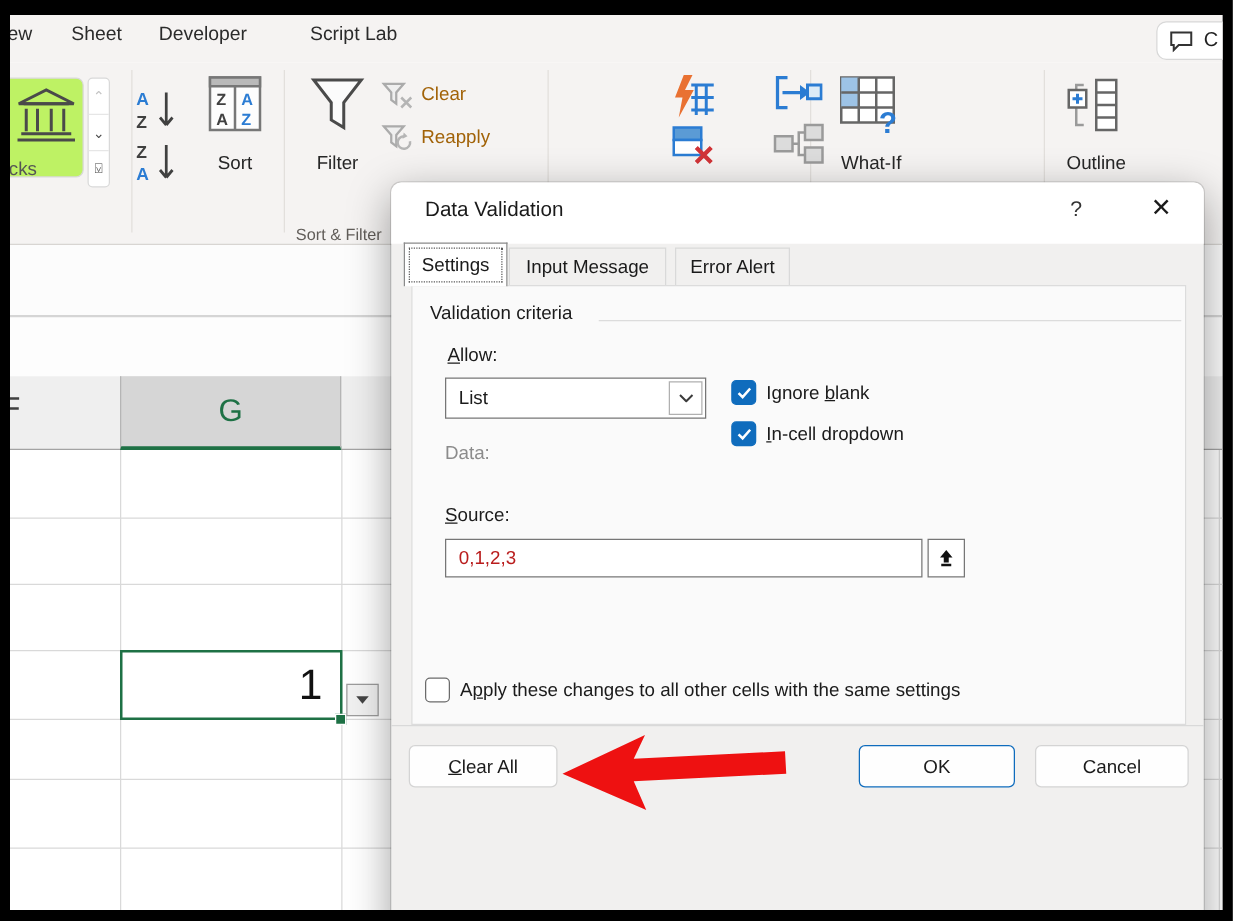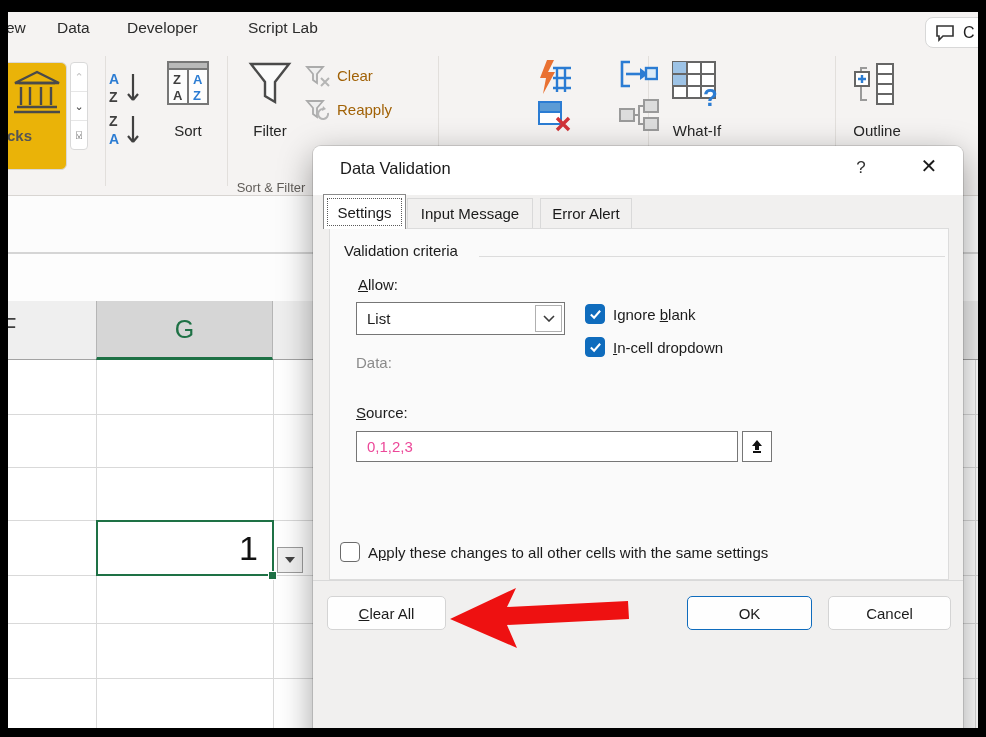--- a/index.html
+++ b/index.html
@@ -14,21 +14,21 @@
   .comments-btn{left:917px;top:5px;width:62px;height:31px;background:#fff;border:1px solid #d8d8d8;border-radius:8px;display:flex;align-items:center;gap:8px;padding-left:9px;}
   .comments-btn span{font-size:16px;color:#1f1f1f;}
 
   
   .ribbon{left:0;top:38px;width:970px;height:146px;background:#f5f3f2;border-bottom:1px solid #d8d5d2;}
   .rdivider{position:absolute;top:6px;width:1px;height:130px;background:#e2dfdc;}
   .rlabel{position:absolute;font-size:15px;color:#262626;white-space:nowrap;}
   .rlabel.center{text-align:center;}
   .rlabel.gray{color:#a16207;text-align:right;}
   .rgroup-label{position:absolute;font-size:13px;color:#615d59;white-space:nowrap;}
-  .gallery-panel{position:absolute;left:-6px;top:12px;width:65px;height:108px;background:#eab308;border:1px solid #d9d9d9;border-radius:0 6px 6px 0;font-weight:bold;}
+  .gallery-panel{position:absolute;left:-6px;top:12px;width:65px;height:80px;background:#bef264;border:1px solid #d9d9d9;border-radius:0 6px 6px 0;}
   .gallery-scroll{position:absolute;left:62px;top:12px;width:18px;height:88px;background:#fff;border:1px solid #d9d9d9;border-radius:4px;display:flex;flex-direction:column;}
   .gallery-scroll div{flex:1;display:flex;align-items:center;justify-content:center;border-bottom:1px solid #e6e6e6;font-size:11px;color:#444;}
   .gallery-scroll div:last-child{border-bottom:none;}
   .gallery-scroll .dis{color:#c3c3c3;}
   .clip-line{position:absolute;font-size:15px;color:#262626;white-space:nowrap;}
 
   
   .strip1{left:0;top:184px;width:970px;height:58px;background:#fcfcfc;border-bottom:2px solid #d5d5d5;}
   .strip2{left:0;top:242px;width:970px;height:47px;background:#fdfdfd;}
   .colheaders{left:0;top:289px;width:970px;height:59px;background:#efefef;border-bottom:1px solid #a3a3a3;}
@@ -57,36 +57,36 @@
   .key-u{text-decoration:underline;}
   .group-line{position:absolute;left:166px;top:110px;width:466px;height:1px;background:#dcdcdc;}
   .combo{position:absolute;width:209px;height:33px;background:#fff;border:1px solid #767676;font-size:15px;color:#1b1b1b;display:flex;align-items:center;padding-left:10px;}
   .combo .drop{position:absolute;right:2px;top:2px;bottom:2px;width:27px;background:#fff;border:1px solid #b0b0b0;display:flex;align-items:center;justify-content:center;}
   .combo.disabled{background:#ececec;border-color:#ababab;color:#7c7c7c;}
   .combo.disabled .drop{background:#fbfbfb;border-color:#c0c0c0;}
   .checkbox{position:absolute;width:20px;height:20px;background:#fff;border:1px solid #6b6b6b;border-radius:4px;display:flex;align-items:center;justify-content:center;}
   .checkbox svg{display:none;}
   .checkbox.checked{background:var(--accent_blue,#0F6CBD);border-color:var(--accent_blue,#0F6CBD);}
   .checkbox.checked svg{display:block;}
-  .textinput{position:absolute;left:43px;top:285px;width:382px;height:31px;background:#fff;border:1px solid #767676;font-size:15px;color:#ec4899;display:flex;align-items:center;padding-left:10px;}
+  .textinput{position:absolute;left:43px;top:285px;width:382px;height:31px;background:#fff;border:1px solid #767676;font-size:15px;color:#b91c1c;display:flex;align-items:center;padding-left:10px;}
   .range-btn{position:absolute;left:429px;top:285px;width:30px;height:31px;background:#fff;border:1px solid #767676;display:flex;align-items:center;justify-content:center;}
   .footer-line{position:absolute;left:0;top:434px;width:650px;height:1px;background:#d9d9d9;}
   .btn{position:absolute;height:34px;background:#fefefe;border:1px solid #d4d4d4;border-radius:5px;font-size:15px;color:#1b1b1b;display:flex;align-items:center;justify-content:center;}
   .btn.primary{border:1.5px solid var(--accent_blue,#0F6CBD);}
   .arrow-svg{left:432px;top:562px;z-index:60;}
 </style>
 </head>
 <body>
 
 <div class="screen">
   <div class="app">
 
     <div class="abs menubar">
       <span class="abs menu-item" style="left:-2px;">ew</span>
-      <span class="abs menu-item" style="left:49px;">Data</span>
+      <span class="abs menu-item" style="left:49px;">Sheet</span>
       <span class="abs menu-item" style="left:119px;">Developer</span>
       <span class="abs menu-item" style="left:240px;">Script Lab</span>
       <div class="comments-btn abs">
         <svg width="20" height="18" viewBox="0 0 20 18">
             <path d="M2 2h16v10H8l-4 4v-4H2z" fill="none" stroke="#333" stroke-width="1.6"></path>
           </svg>
         <span>C</span>
       </div>
     </div>
 

